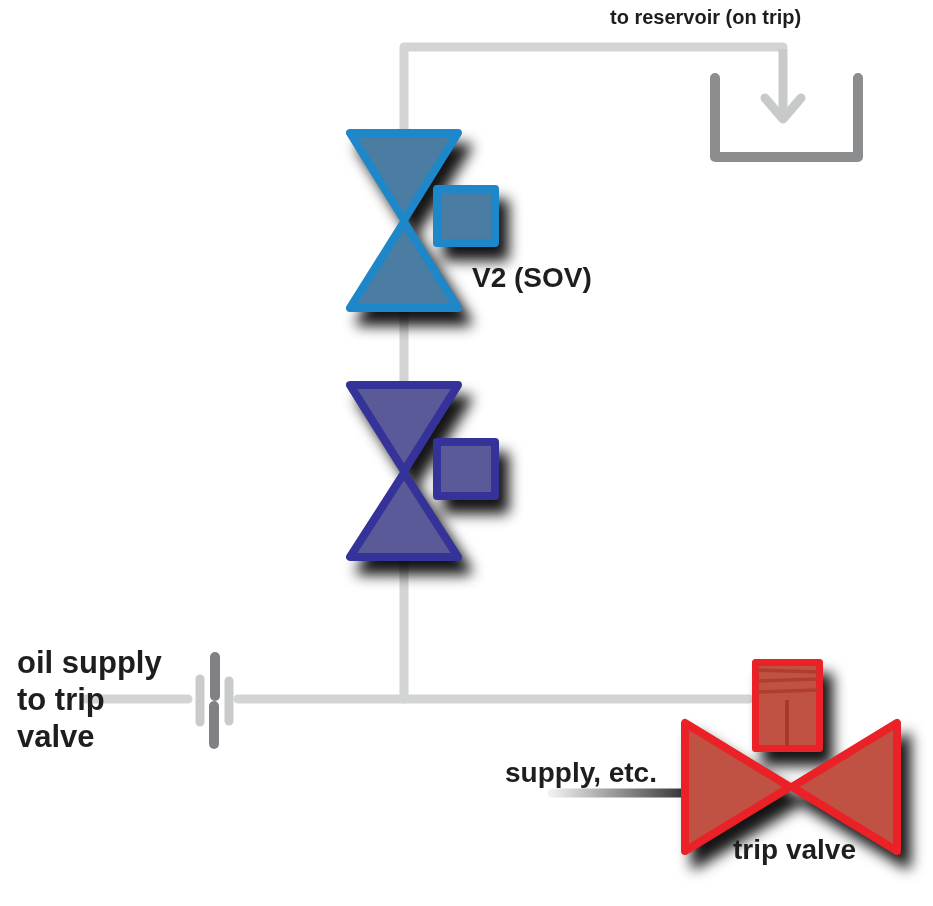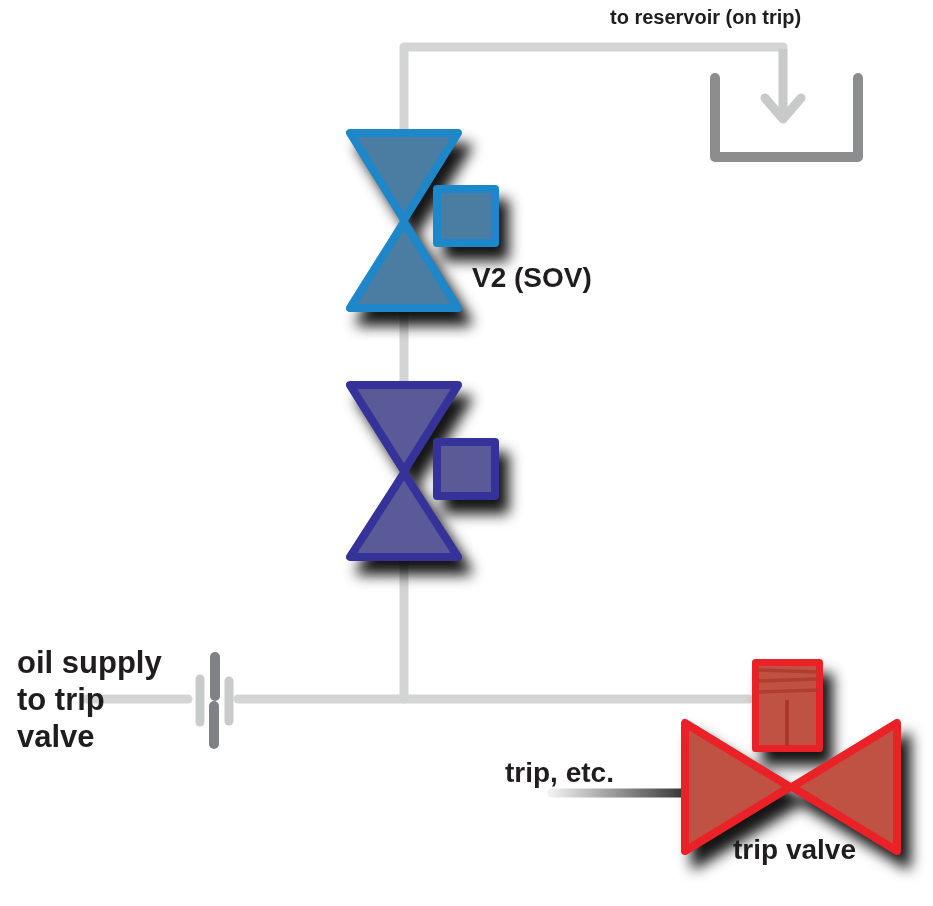--- a/index.html
+++ b/index.html
@@ -87,15 +87,15 @@
       <polygon points="685,723 685,851 790,787"></polygon>
       <polygon points="897,723 897,851 792,787"></polygon>
     </g>
   </svg>
 
   <div class="lbl lbl-reservoir">to reservoir (on trip)</div>
   <div class="lbl lbl-v2">V2 (SOV)</div>
   <div class="lbl lbl-oil">oil supply
 to trip
 valve</div>
-  <div class="lbl lbl-steam">trip, etc.</div>
+  <div class="lbl lbl-steam">supply, etc.</div>
   <div class="lbl lbl-trip">trip valve</div>
 </div>
 
 </body></html>

